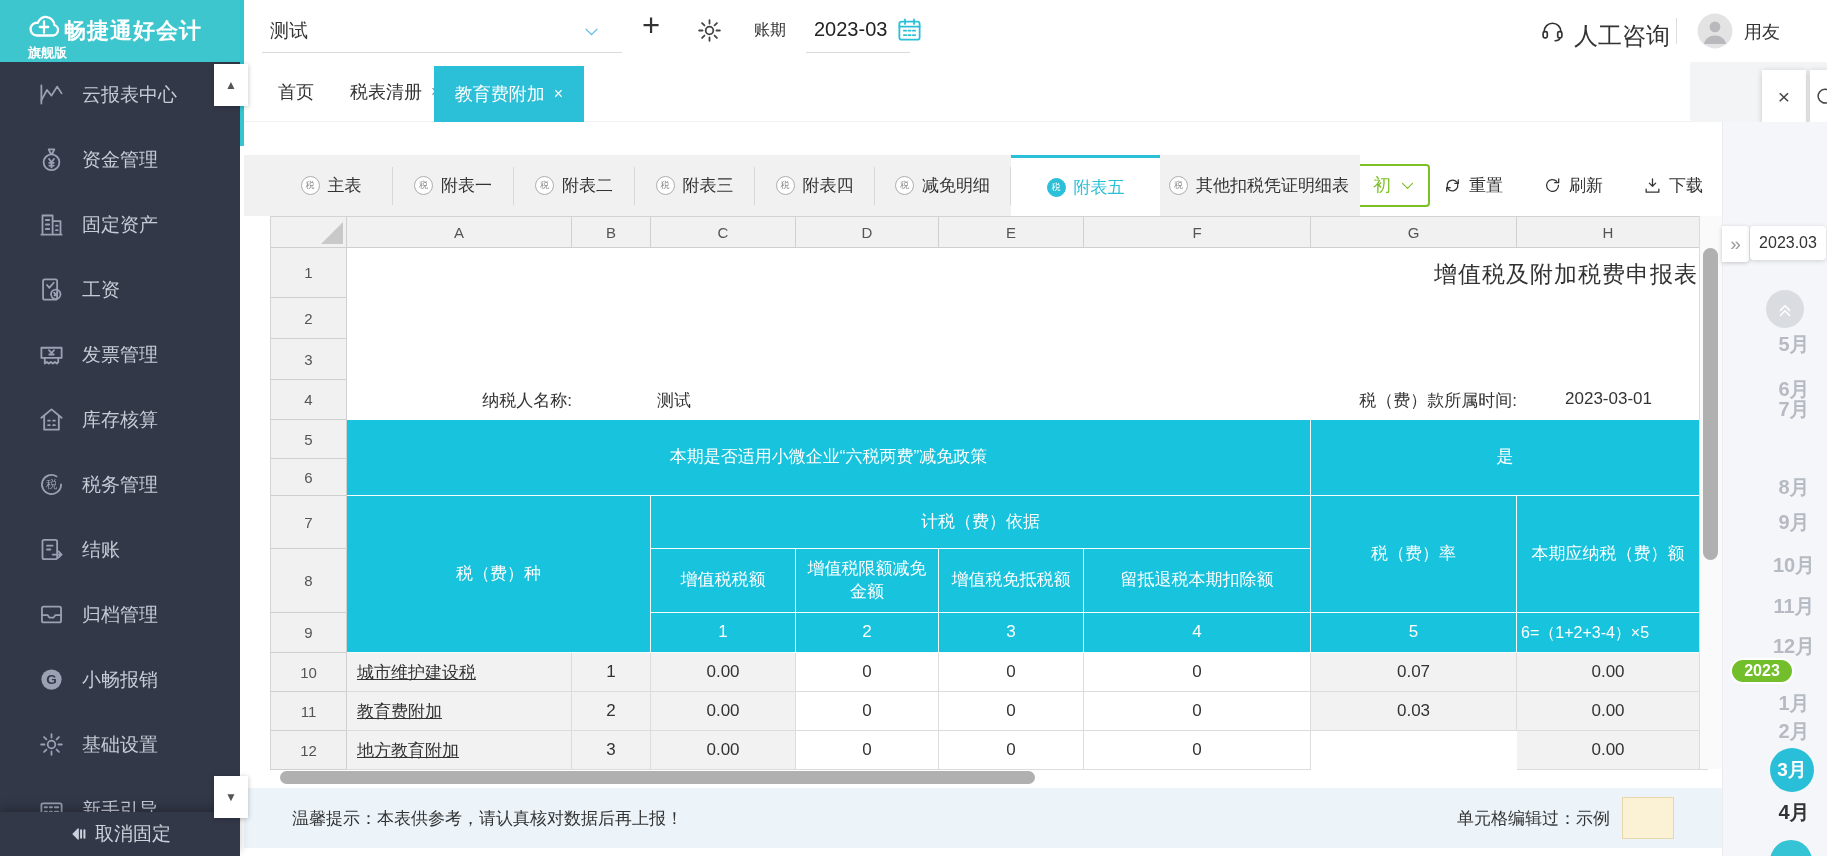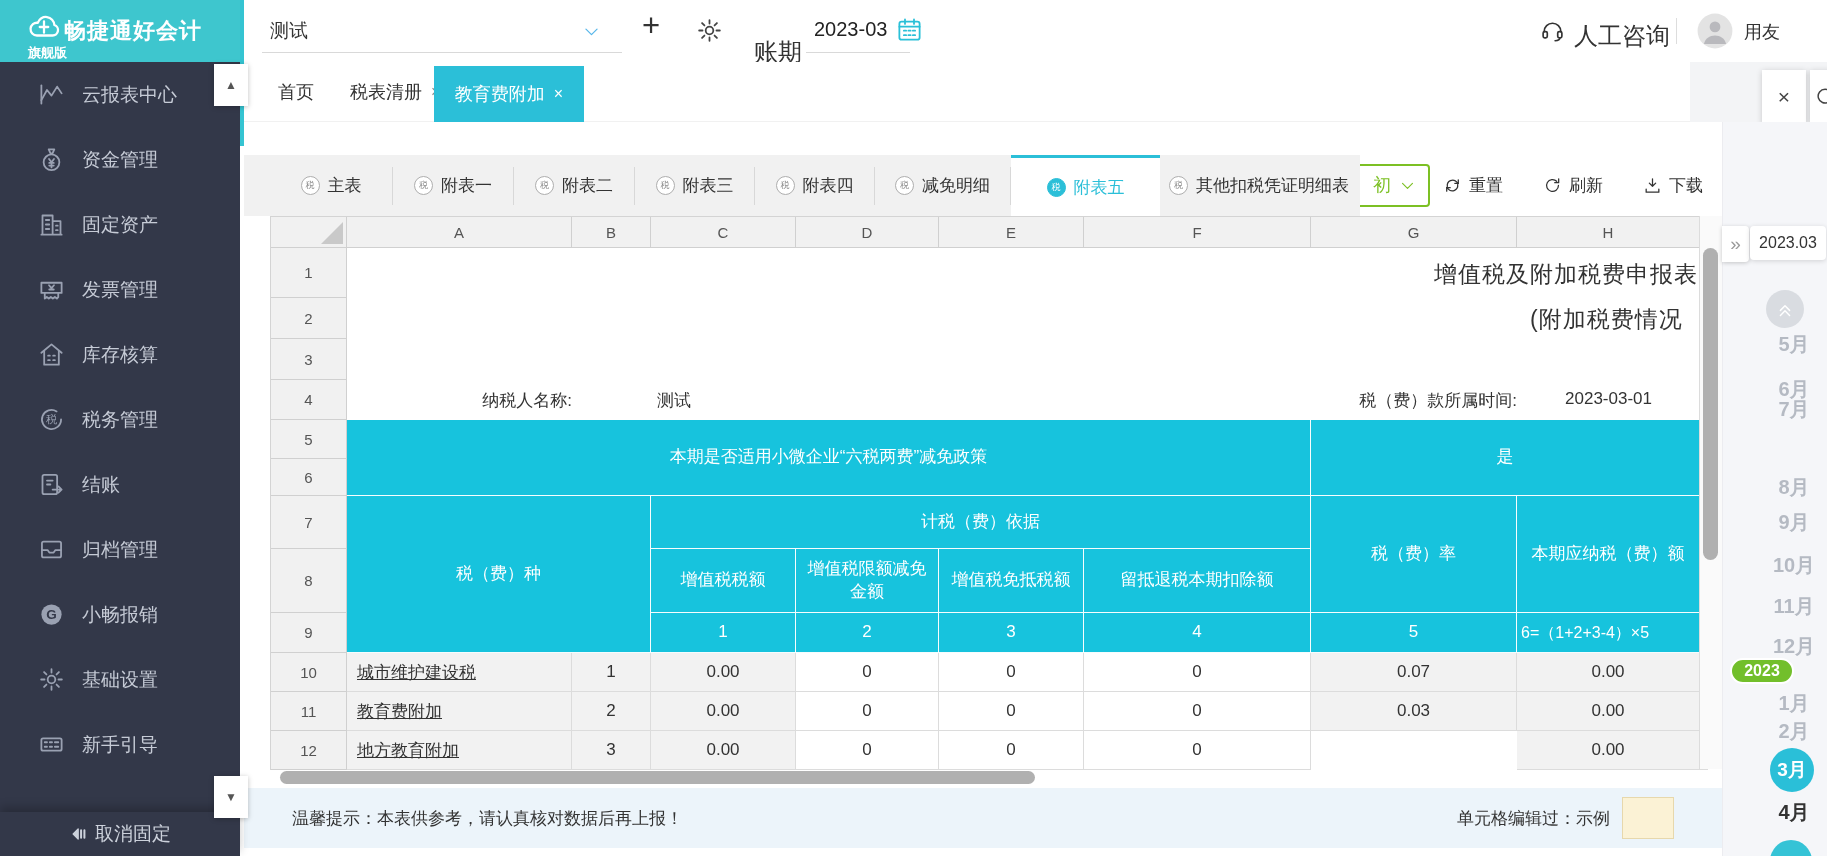--- a/index.html
+++ b/index.html
@@ -125,20 +125,31 @@
             <svg viewBox="0 0 24 24">
               <path d="M4 21V4h9v17M13 21V9h7v12M3 21h18"></path>
               <path d="M7 8h3M7 12h3M7 16h3M16 13h1.5M16 17h1.5"></path>
             </svg>
           </span>
           <span>固定资产</span>
         </div>
       <div class="mi">
           <span class="ic">
             <svg viewBox="0 0 24 24">
+              <rect x="4.5" y="3" width="12.5" height="18" rx="1.5"></rect>
+              <path d="M8 8l2 2.5L14 6"></path>
+              <circle cx="15.8" cy="16.3" r="4.2"></circle>
+              <path d="M14.3 14.8l1.5 1.7 1.5-1.7M14.6 17.2h2.4"></path>
+            </svg>
+          </span>
+          <span>工资</span>
+        </div>
+      <div class="mi">
+          <span class="ic">
+            <svg viewBox="0 0 24 24">
               <path d="M3 6h18v9H3z"></path>
               <path d="M6 15v5l1.8-1.4L9.6 20l1.8-1.4 1.8 1.4 1.8-1.4L16.8 20 18 18.8V15"></path>
               <path d="M9.8 8.2l2.2 2.6 2.2-2.6M10 12h4"></path>
             </svg>
           </span>
           <span>发票管理</span>
         </div>
       <div class="mi">
           <span class="ic">
             <svg viewBox="0 0 24 24">
@@ -229,21 +240,21 @@
           <path d="M5 9l7 7 7-7"></path>
         </svg>
       </span>
     <span class="t" style="left:398px;top:8px;font-size:31px;font-weight:300;cursor:pointer;">+</span>
     <span class="t icon-btn" style="left:452px;top:17px;color:#444;cursor:pointer;">
         <svg width="27" height="27" viewBox="0 0 24 24">
           <circle cx="12" cy="12" r="3.4"></circle>
           <path d="M12 2.8v3M12 18.2v3M2.8 12h3M18.2 12h3M5.4 5.4l2.1 2.1M16.5 16.5l2.1 2.1M18.6 5.4l-2.1 2.1M7.5 16.5l-2.1 2.1"></path>
         </svg>
       </span>
-    <span class="t" style="left:510px;top:36px;font-size:24px;">账期</span>
+    <span class="t" style="left:510px;top:20px;font-size:16px;">账期</span>
     <span class="t" style="left:570px;top:18px;font-size:20px;color:#222;cursor:pointer;">2023-03</span>
     <div class="uline" style="left:562px;width:104px;"></div>
     <span class="t icon-btn" style="left:652px;top:16px;color:#2bc0d8;cursor:pointer;">
         <svg width="27" height="27" viewBox="0 0 24 24">
           <rect x="3" y="5" width="18" height="16" rx="2"></rect>
           <path d="M3 9.5h18M8 3v4M16 3v4M7 13h2M11 13h2M15 13h2M7 17h2M11 17h2M15 17h2"></path>
         </svg>
       </span>
     <span class="t icon-btn" style="left:1296px;top:18px;color:#333;cursor:pointer;">
         <svg width="25" height="25" viewBox="0 0 24 24">
@@ -378,23 +389,20 @@
     <div class="hc" style="grid-area:7/1">6</div>
     <div class="hc" style="grid-area:8/1">7</div>
     <div class="hc" style="grid-area:9/1">8</div>
     <div class="hc" style="grid-area:10/1">9</div>
     <div class="hc" style="grid-area:11/1">10</div>
     <div class="hc" style="grid-area:12/1">11</div>
     <div class="hc" style="grid-area:13/1">12</div>
 
     <div class="plain" style="grid-area:2/2/3/11">
       <span class="abs" style="left:1087px;top:11px;font-size:23px;letter-spacing:1px;">增值税及附加税费申报表附</span>
-    </div>
-    <div class="plain" style="grid-area:3/2/4/11">
-      <span class="abs" style="left:1183px;top:6px;font-size:23px;letter-spacing:1px;">(附加税费情况</span>
     </div>
     <div class="plain" style="grid-area:4/2/5/11"></div>
     <div class="plain" style="grid-area:5/2/6/11">
       <span class="abs" style="left:0;width:225px;top:9px;text-align:right;">纳税人名称:</span>
       <span class="abs" style="left:310px;top:9px;">测试</span>
       <span class="abs" style="left:900px;width:270px;top:9px;text-align:right;">税（费）款所属时间:</span>
       <span class="abs" style="left:1170px;width:183px;top:9px;text-align:center;">2023-03-01</span>
     </div>
 
     <div class="tc" style="grid-area:6/2/8/8">本期是否适用小微企业“六税两费”减免政策</div>

